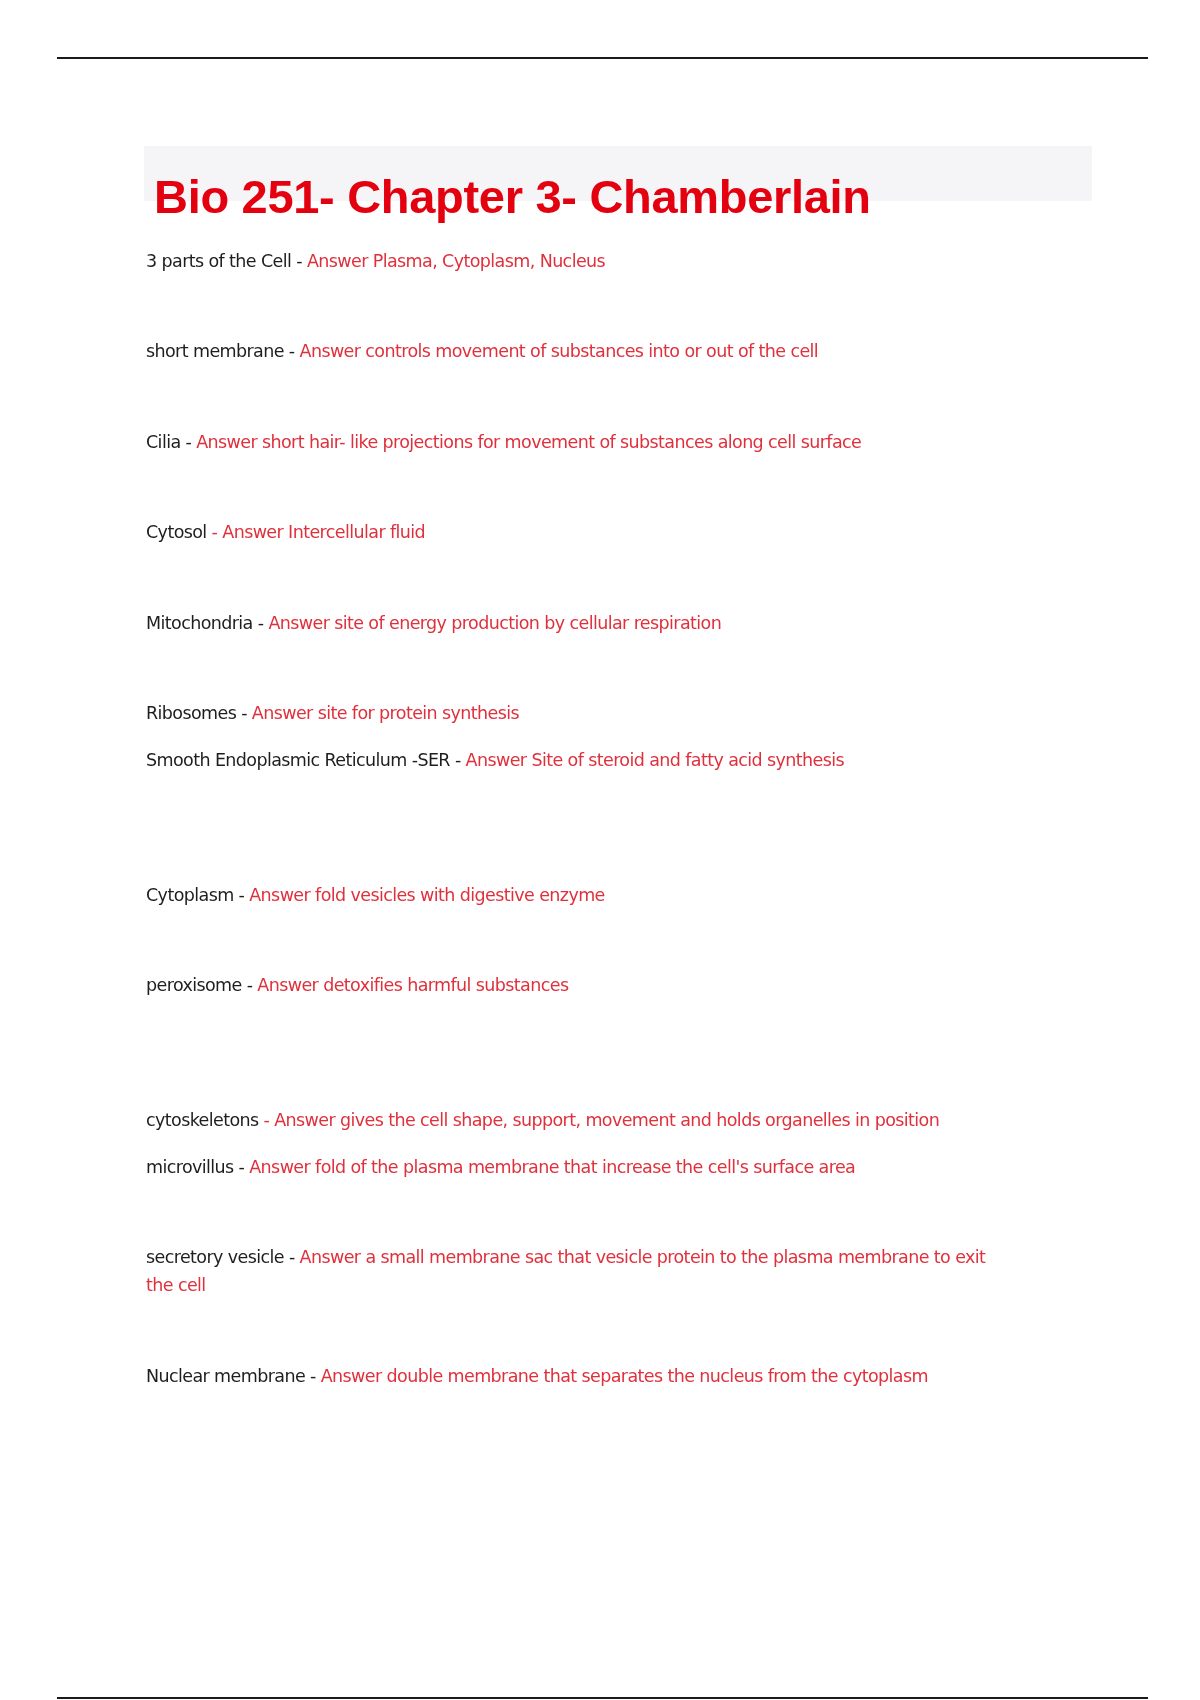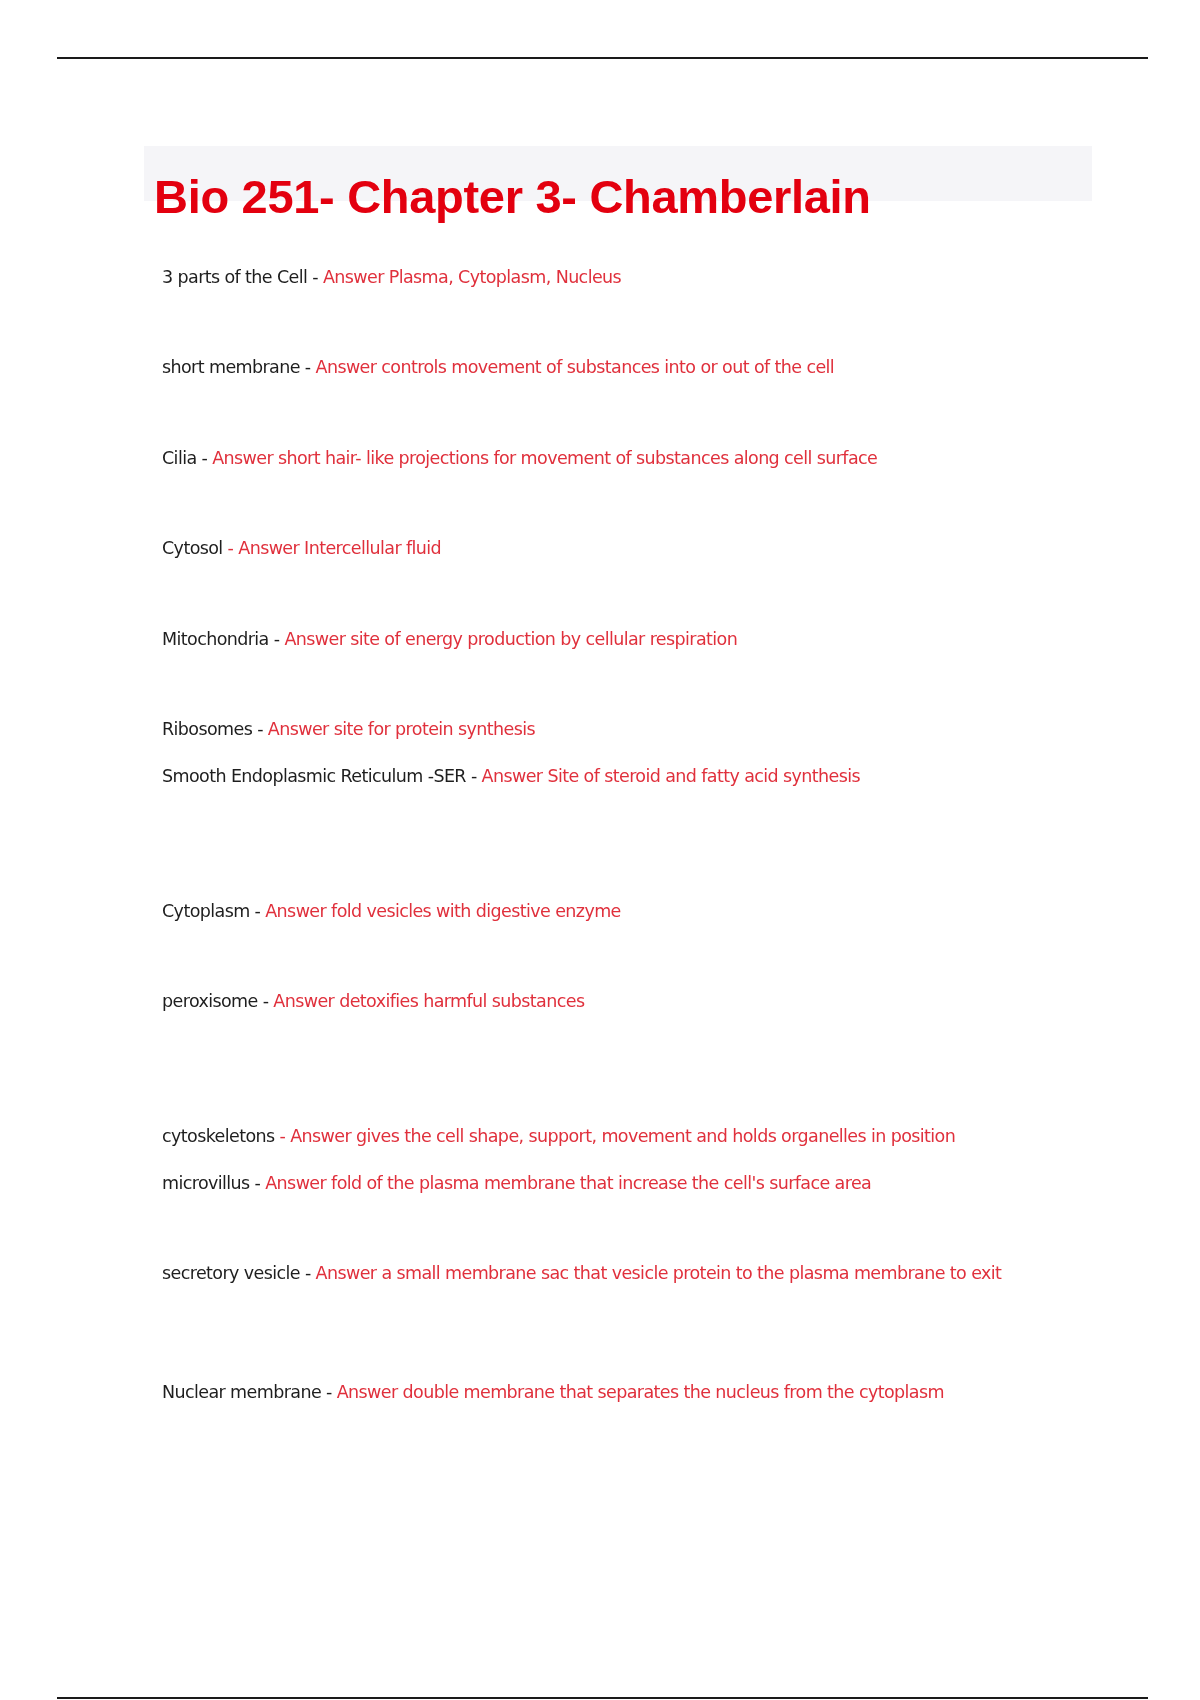--- a/index.html
+++ b/index.html
@@ -42,21 +42,21 @@
     font-size: 47px;
     line-height: 58px;
     color: #e3000f;
     white-space: nowrap;
     letter-spacing: -0.3px;
   }
 
   .qa {
     position: absolute;
     left: 146px;
-    margin: 16px;
+    margin: 0;
     font-family: "DejaVu Sans", sans-serif;
     font-size: 17.5px;
     line-height: 28px;
     letter-spacing: -0.6px;
     white-space: nowrap;
     color: #1e1e1e;
   }
   .qa .term { color: #1e1e1e; }
   .qa .sep { color: #1e1e1e; }
   .qa .answer { color: #e0303c; }
@@ -109,19 +109,20 @@
 <p class="qa" style="top:1106px">
   <span class="term">cytoskeletons</span><span class="answer"> - </span><span class="answer">Answer gives the cell shape, support, movement and holds organelles in position</span>
 </p>
 
 <p class="qa" style="top:1153px">
   <span class="term">microvillus</span><span class="sep"> - </span><span class="answer">Answer fold of the plasma membrane that increase the cell's surface area</span>
 </p>
 
 <p class="qa" style="top:1243px">
   <span class="term">secretory vesicle</span><span class="sep"> - </span><span class="answer">Answer a small membrane sac that vesicle protein to the plasma membrane to exit</span>
+  <span class="line2">the cell</span>
 </p>
 
 <p class="qa" style="top:1362px">
   <span class="term">Nuclear membrane</span><span class="sep"> - </span><span class="answer">Answer double membrane that separates the nucleus from the cytoplasm</span>
 </p>
 
 <div class="rule bottom"></div>
 
 </body></html>

